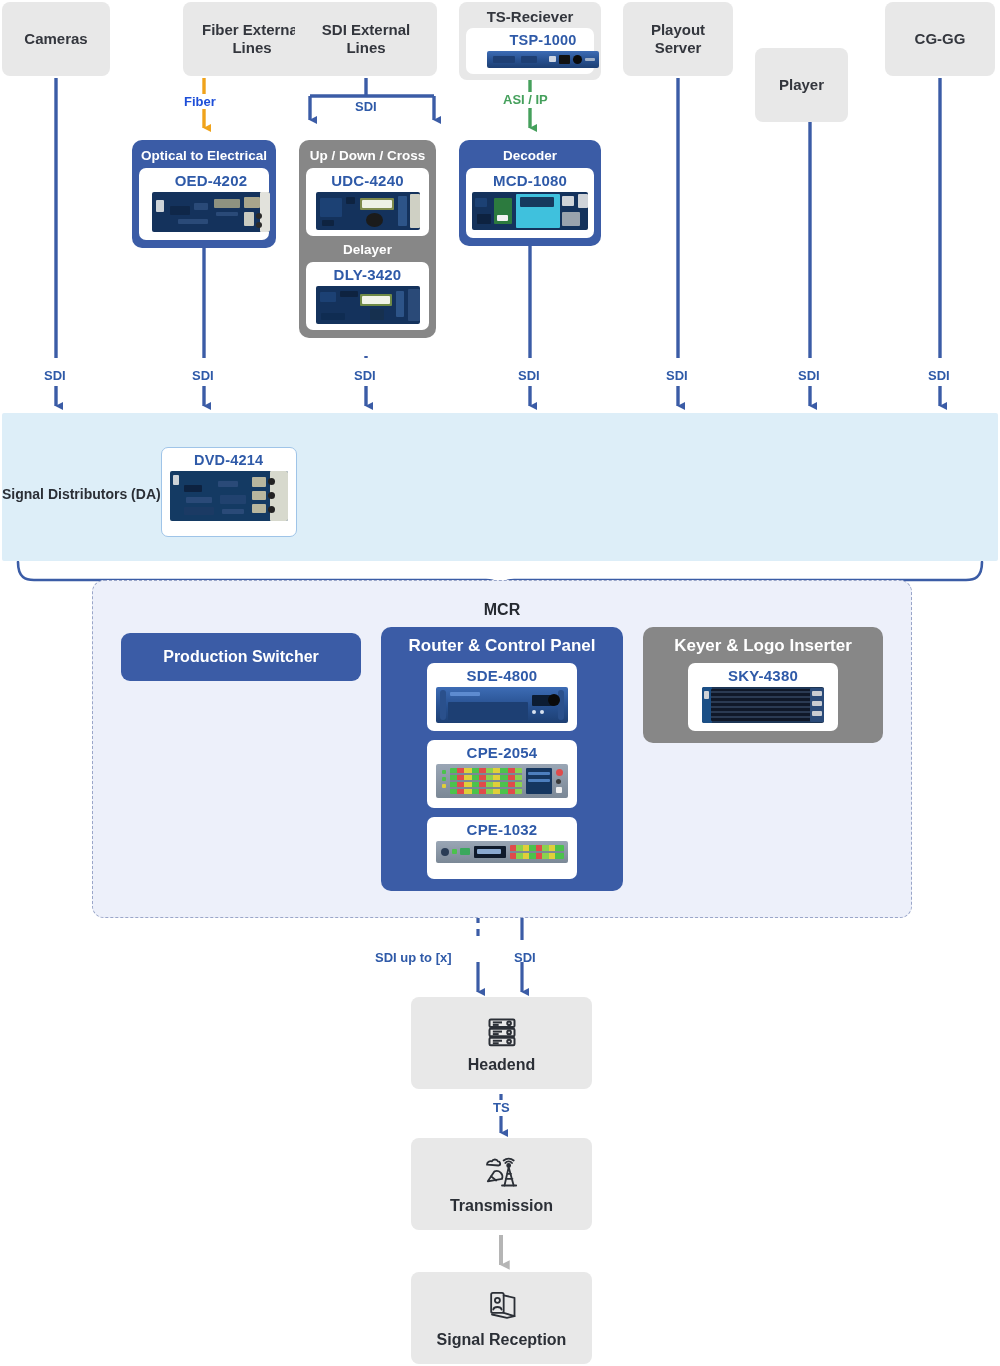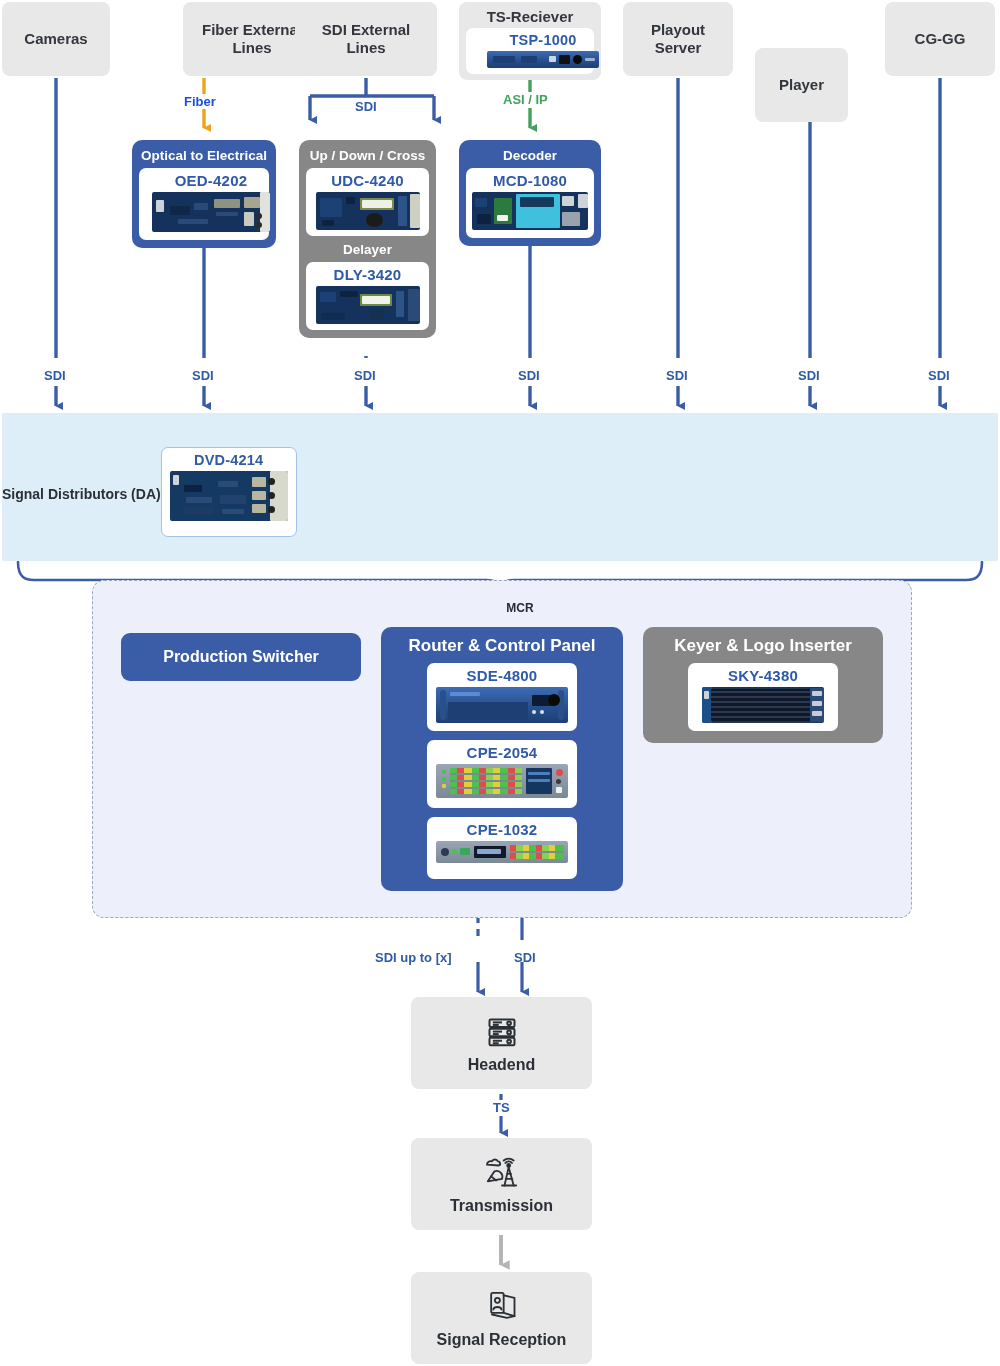--- a/index.html
+++ b/index.html
@@ -115,23 +115,22 @@
   .mcr {
     background: #edf0fa;
     border: 1.6px dashed #9aa6c9;
     border-radius: 12px;
   }
   .mcr-title {
     position: absolute;
     width: 100%;
     text-align: center;
     color: #262a31;
-    font-size: 12px;
-    font-weight: bold;
-    margin-left: 18px;
+    font-size: 16px;
+    font-weight: bold;
   }
   .pillbox {
     background: #3b5ca6;
     border-radius: 9px;
     display: flex;
     align-items: center;
     justify-content: center;
     color: #ffffff;
     font-size: 16px;
     font-weight: bold;

